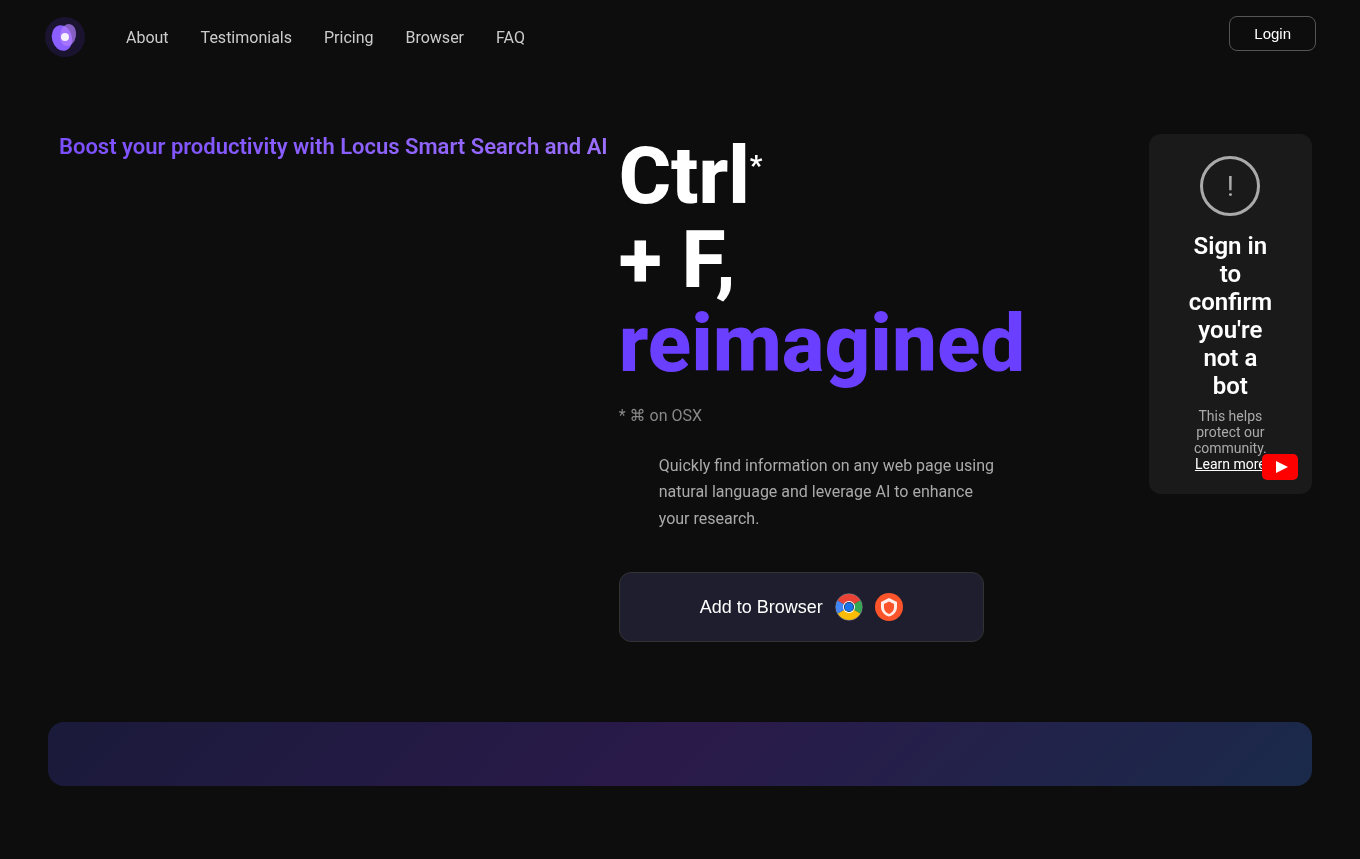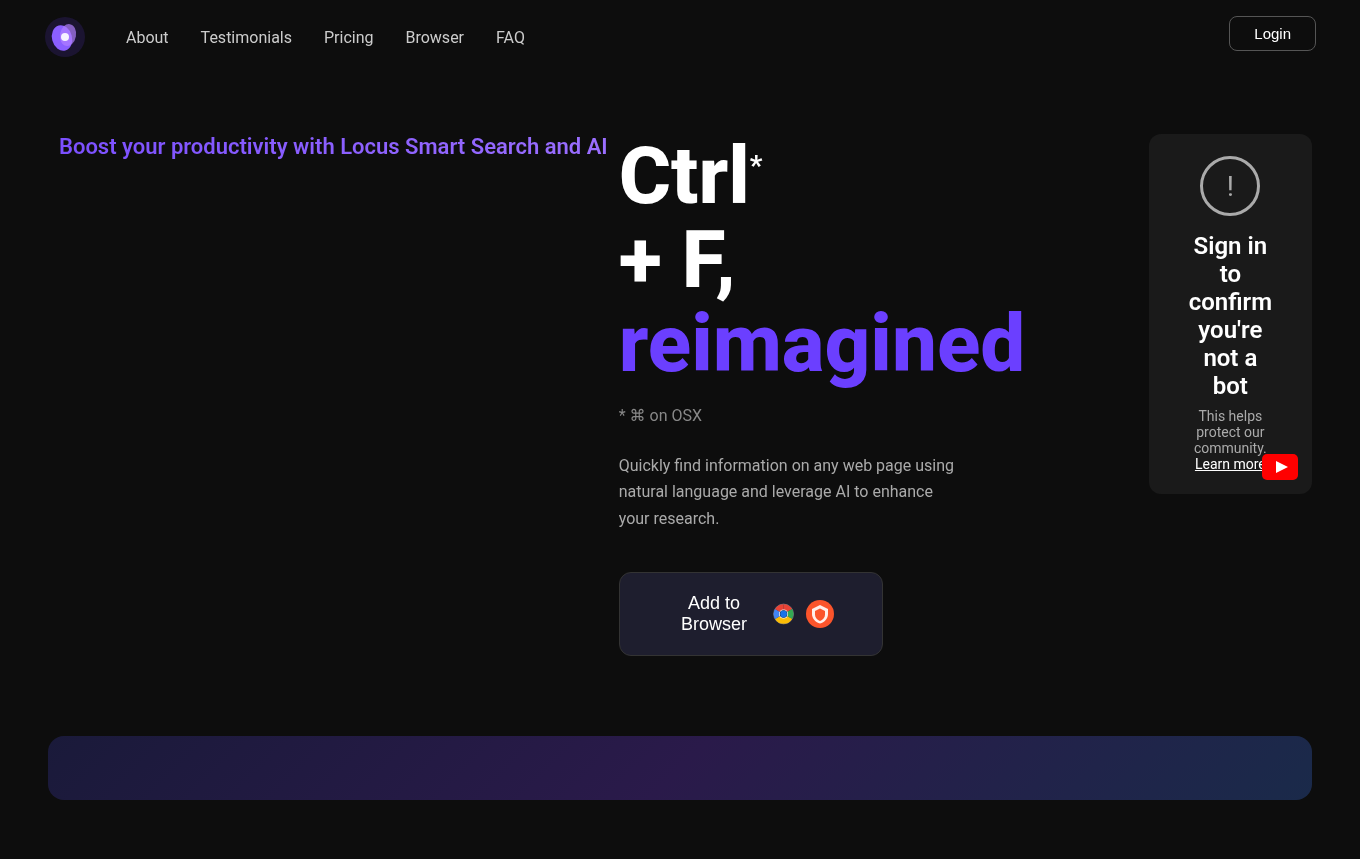--- a/index.html
+++ b/index.html
@@ -119,36 +119,37 @@
       color: #888;
       margin-bottom: 28px;
     }
 
     .hero-description {
       font-size: 16px;
       color: #aaaaaa;
       line-height: 1.65;
       margin-bottom: 40px;
       max-width: 340px;
+      margin-left: 40px;
     }
 
     .add-to-browser-btn {
       display: flex;
       align-items: center;
       justify-content: center;
       gap: 12px;
       background: #1e1e2e;
       border: 1.5px solid #333;
       color: #ffffff;
       padding: 20px 48px;
       border-radius: 12px;
       font-size: 18px;
       font-weight: 500;
       cursor: pointer;
-      width: 264px;
+      width: 365px;
       transition: background 0.2s;
     }
 
     
     .chrome-icon {
       width: 28px;
       height: 28px;
       position: relative;
     }
 

